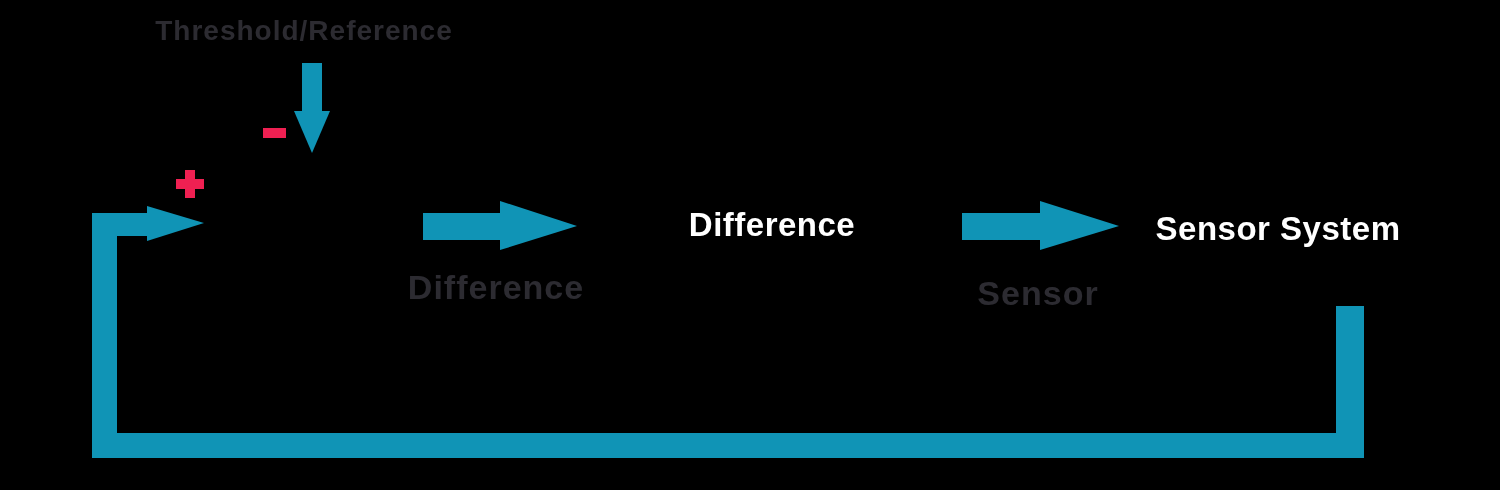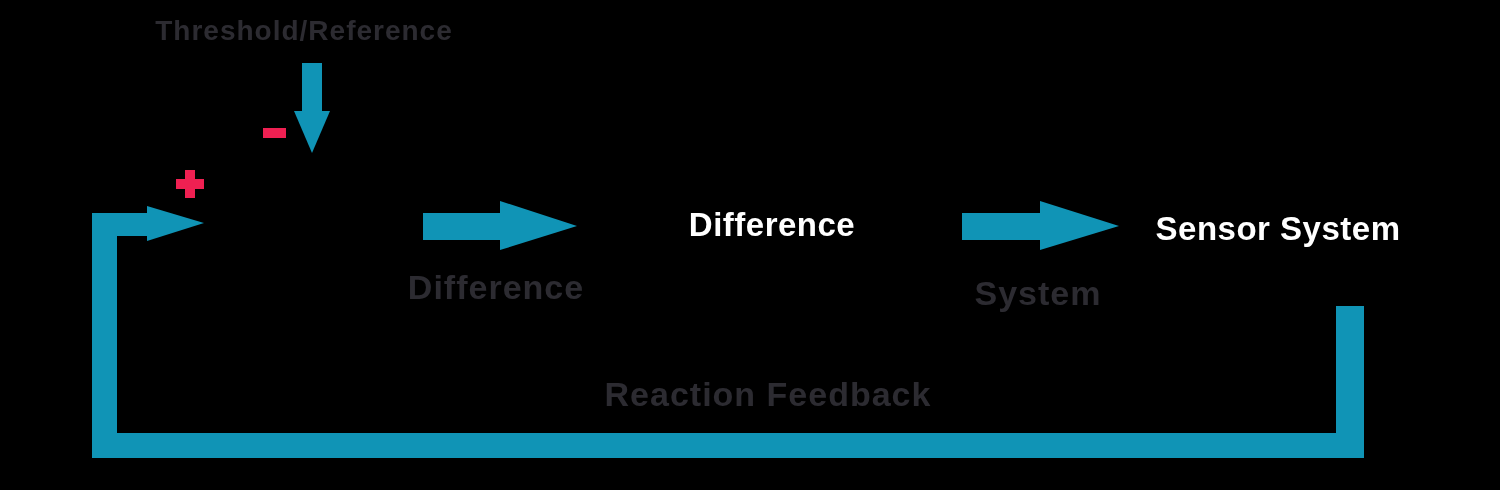--- a/index.html
+++ b/index.html
@@ -79,22 +79,21 @@
 
     <g>
       <rect class="pink" x="263" y="128" width="23" height="10"></rect>
     </g>
   </svg>
 
   <div class="lbl gray-lbl" style="left:304px; top:31px; font-size:28px;">Threshold/Reference</div>
 
   <div class="lbl gray-lbl" style="left:496px; top:287px;">Difference</div>
 
-  <div class="lbl gray-lbl" style="left:1038px; top:293px;">System</div>
+  <div class="lbl gray-lbl" style="left:1038px; top:293px;">Sensor</div>
 
-  <div class="lbl gray-lbl" style="left:768px; top:394px;">Reaction Feedback</div>
 
 
   <div class="lbl node-lbl" style="left:772px; top:224px;">Difference</div>
 
   <div class="lbl node-lbl" style="left:1278px; top:228px;">Sensor System</div>
 
 </div>
 
 </body></html>

